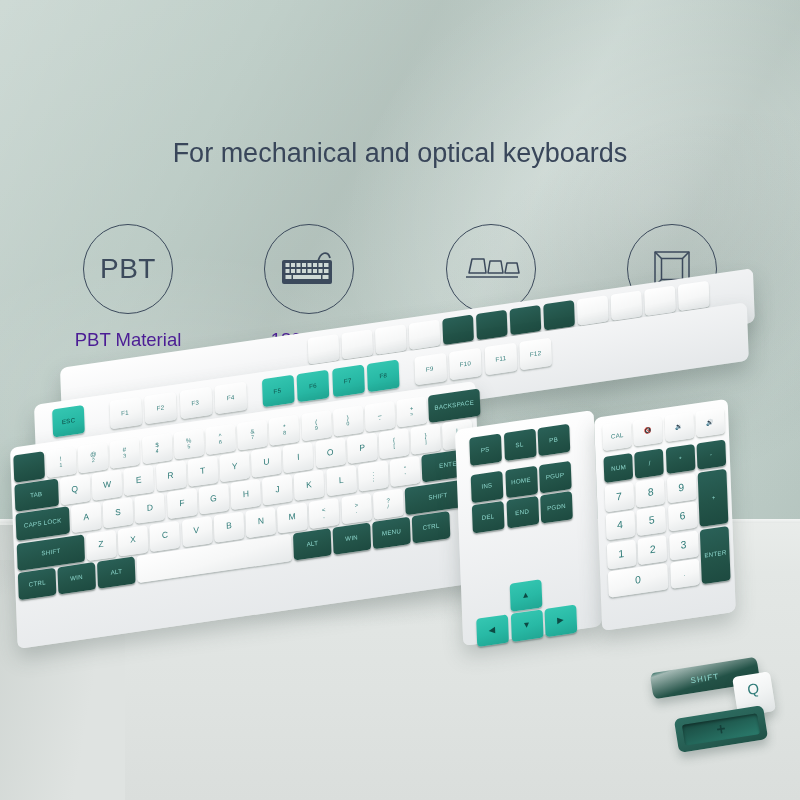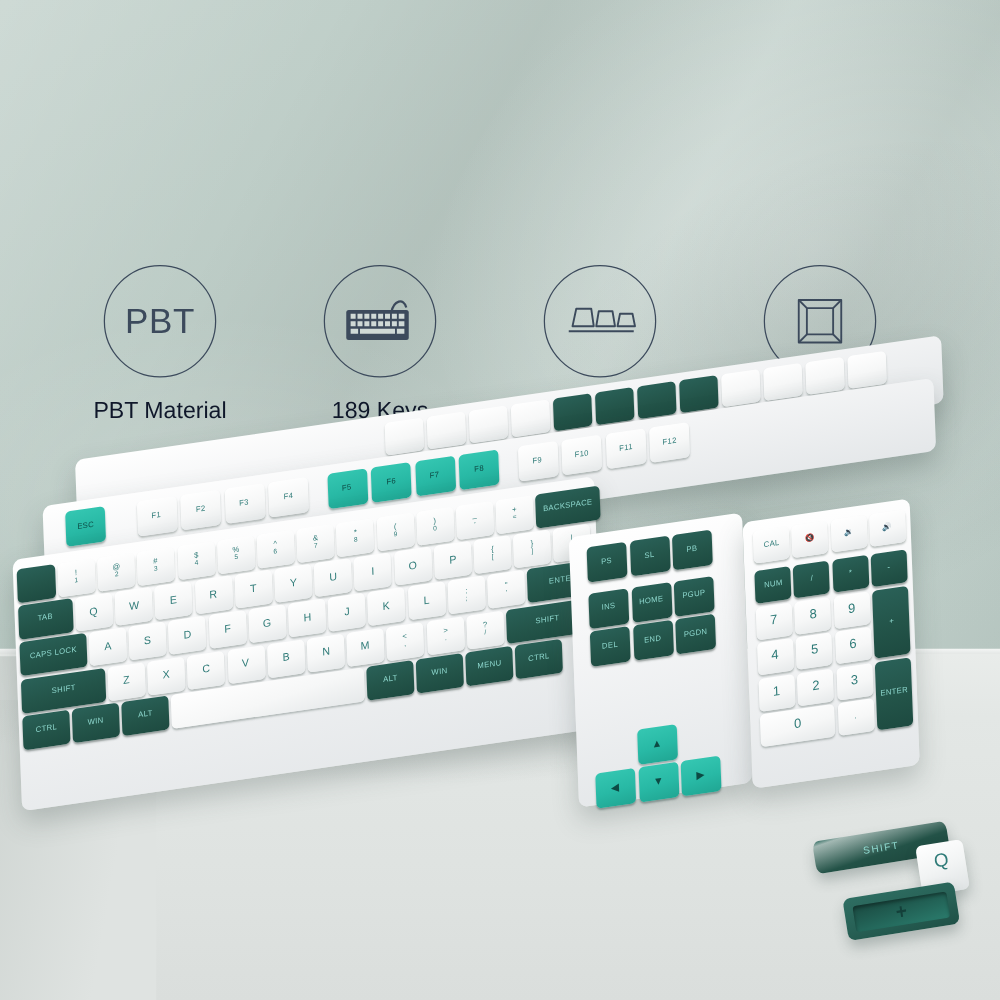--- a/index.html
+++ b/index.html
@@ -35,26 +35,26 @@
   .table-shadow{position:absolute;left:0;top:560px;width:800px;height:160px;
     background:radial-gradient(ellipse 70% 60% at 42% 0%, rgba(90,105,100,0.20), rgba(90,105,100,0) 70%);}
 
   
   .title{position:absolute;left:0;top:82px;width:800px;text-align:center;
     font-size:35px;font-weight:bold;letter-spacing:0.2px;color:#2c3a4b;}
   .subtitle{position:absolute;left:0;top:138px;width:800px;text-align:center;
     font-size:27px;font-weight:normal;color:#39465a;}
 
   
-  .features{position:absolute;left:40px;top:212px;width:720px;
-    display:flex;justify-content:flex-start;}
+  .features{position:absolute;left:40px;top:224px;width:720px;
+    display:flex;justify-content:space-between;}
   .feature{width:176px;display:flex;flex-direction:column;align-items:center;}
   .f-circle{width:88px;height:88px;border-radius:50%;
     border:1.6px solid #3c4a5c;display:flex;align-items:center;justify-content:center;}
-  .f-label{margin-top:14px;text-align:center;font-size:18.5px;color:#0f172a;line-height:1.25;}
+  .f-label{margin-top:14px;text-align:center;font-size:18.5px;color:#4c1d95;line-height:1.25;}
   .pbt-text{font-size:28px;color:#3c4a5c;letter-spacing:0.5px;}
 
   
   .kb{position:absolute;transform-origin:0 0;}
   .kb-case{position:absolute;border-radius:7px;
     background:linear-gradient(175deg,#ffffff 0%,#f4f5f6 40%,#e4e7e9 100%);
     box-shadow:0 10px 20px rgba(60,75,70,0.25);}
 
   .key{position:absolute;border-radius:4px;display:flex;
     align-items:center;justify-content:center;overflow:hidden;
@@ -99,20 +99,21 @@
 
   <div class="bg-wall"></div>
   <div class="bg-soft1"></div>
   <div class="bg-soft2"></div>
   <div class="bg-soft3"></div>
   <div class="table-edge"></div>
   <div class="table-top"></div>
   <div class="table-left-face"></div>
   <div class="table-shadow"></div>
 
+  <div class="subtitle">For mechanical and optical keyboards</div>
 
   <div class="features">
 
     <div class="feature">
       <div class="f-circle">
         <span class="pbt-text">PBT</span>
       </div>
       <div class="f-label">PBT Material</div>
     </div>
 

